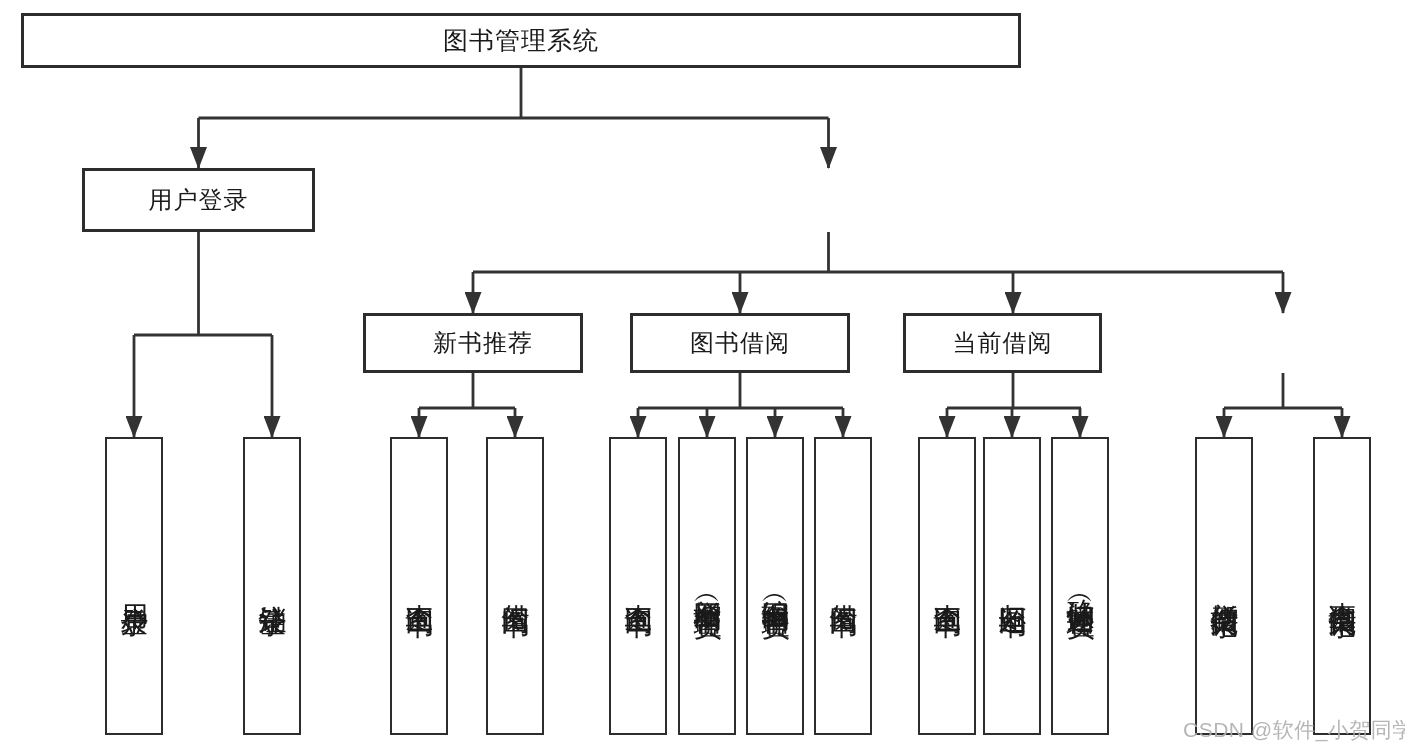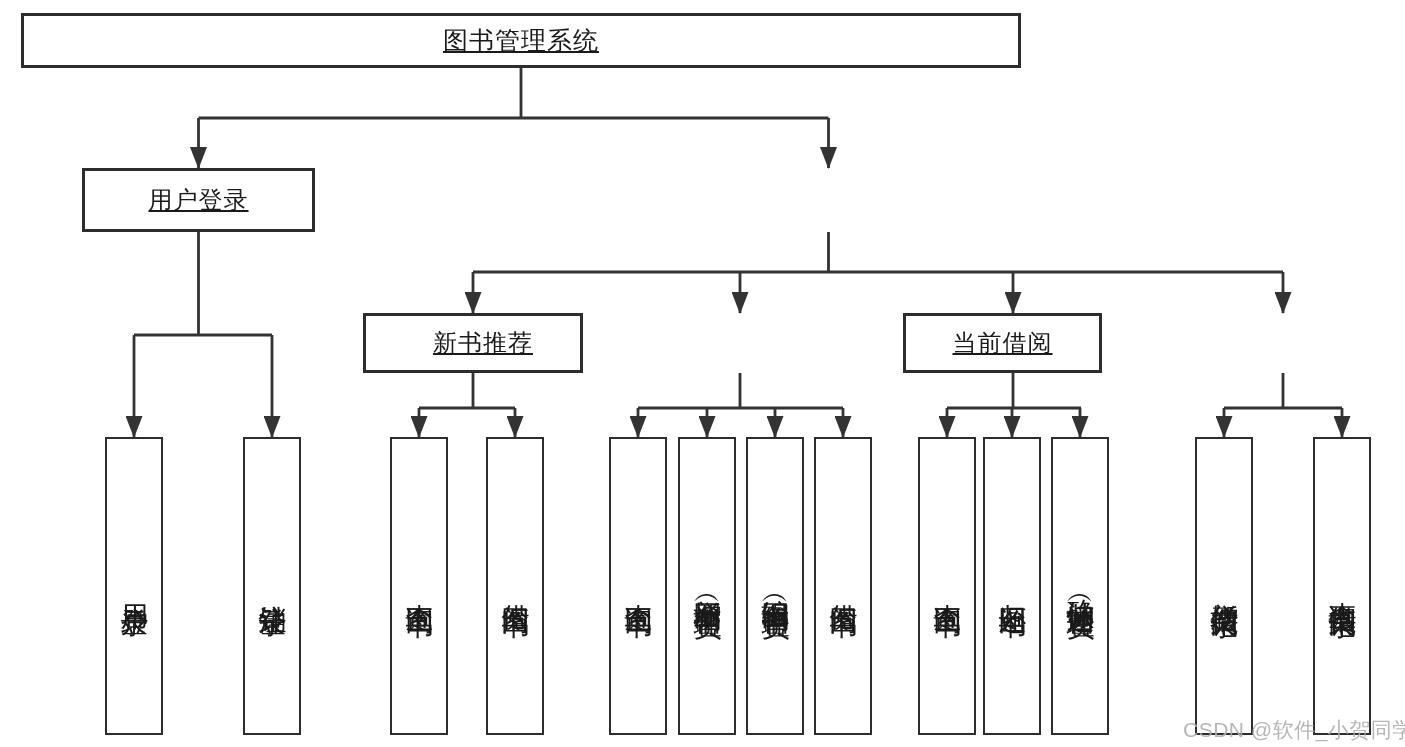--- a/index.html
+++ b/index.html
@@ -6,21 +6,21 @@
   .canvas{
     position:relative;width:1405px;height:747px;background:#ffffff;
     font-family:"Liberation Sans",sans-serif;color:#1a1a1a;overflow:hidden;
   }
   .wires{position:absolute;left:0;top:0;width:1405px;height:747px;}
   .node{
     position:absolute;box-sizing:border-box;background:#ffffff;
     border:3px solid #2d2d2d;display:flex;align-items:center;justify-content:center;
     line-height:1;white-space:nowrap;
   }
-  .h-node{font-size:24px;letter-spacing:1px;text-decoration:underline;}
+  .h-node{font-size:24px;letter-spacing:1px;}
   .root{font-size:25px;}
   .leaf{
     border-width:2.5px;
     writing-mode:vertical-rl;text-orientation:mixed;
     font-size:28px;letter-spacing:2px;white-space:normal;
   }
   .watermark{
     position:absolute;left:1183px;top:716px;z-index:5;
     font-size:21px;letter-spacing:0.5px;color:rgba(176,176,176,0.92);
     white-space:nowrap;
@@ -83,20 +83,21 @@
         <line x1="1342" y1="408" x2="1342" y2="437" marker-end="url(#arr)"></line>
       </g>
     </g>
   </svg>
 
   <div class="node h-node root" style="left:21px;top:13px;width:1000px;height:55px;">图书管理系统</div>
 
   <div class="node h-node" style="left:82px;top:168px;width:233px;height:64px;">用户登录</div>
 
   <div class="node h-node" style="left:363px;top:313px;width:220px;height:60px;padding-left:20px;">新书推荐</div>
+  <div class="node h-node" style="left:630px;top:313px;width:220px;height:60px;">图书借阅</div>
   <div class="node h-node" style="left:903px;top:313px;width:199px;height:60px;">当前借阅</div>
 
   <div class="node leaf" style="left:105px;top:437px;width:58px;height:298px;">用户登录</div>
   <div class="node leaf" style="left:243px;top:437px;width:58px;height:298px;">注销登录</div>
 
   <div class="node leaf" style="left:390px;top:437px;width:58px;height:298px;">查询图书</div>
   <div class="node leaf" style="left:486px;top:437px;width:58px;height:298px;">借阅图书</div>
 
   <div class="node leaf" style="left:609px;top:437px;width:58px;height:298px;">查询图书</div>
   <div class="node leaf" style="left:678px;top:437px;width:58px;height:298px;">新增图书（管理员）</div>

